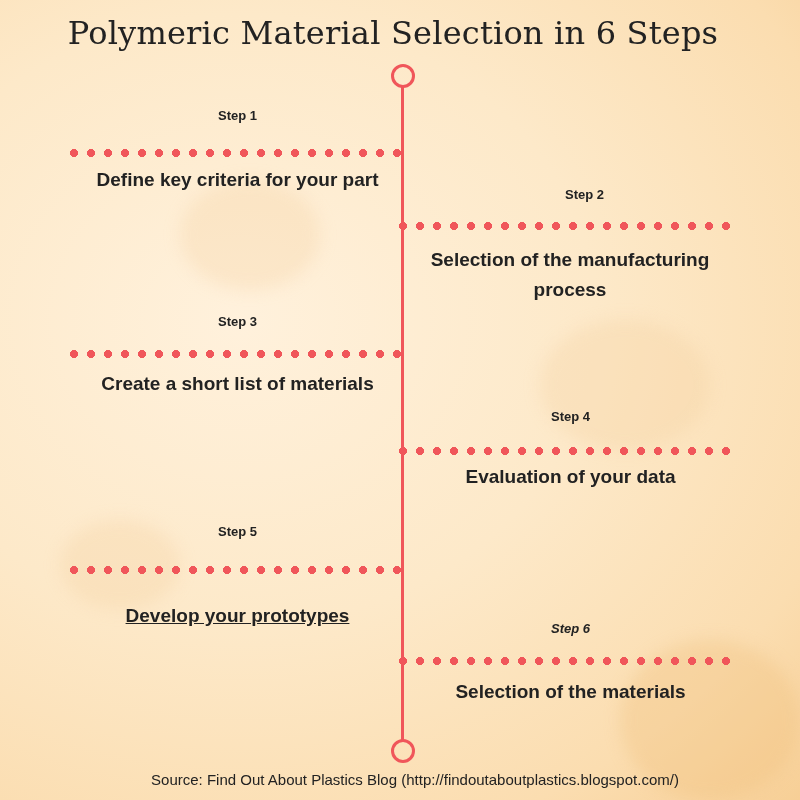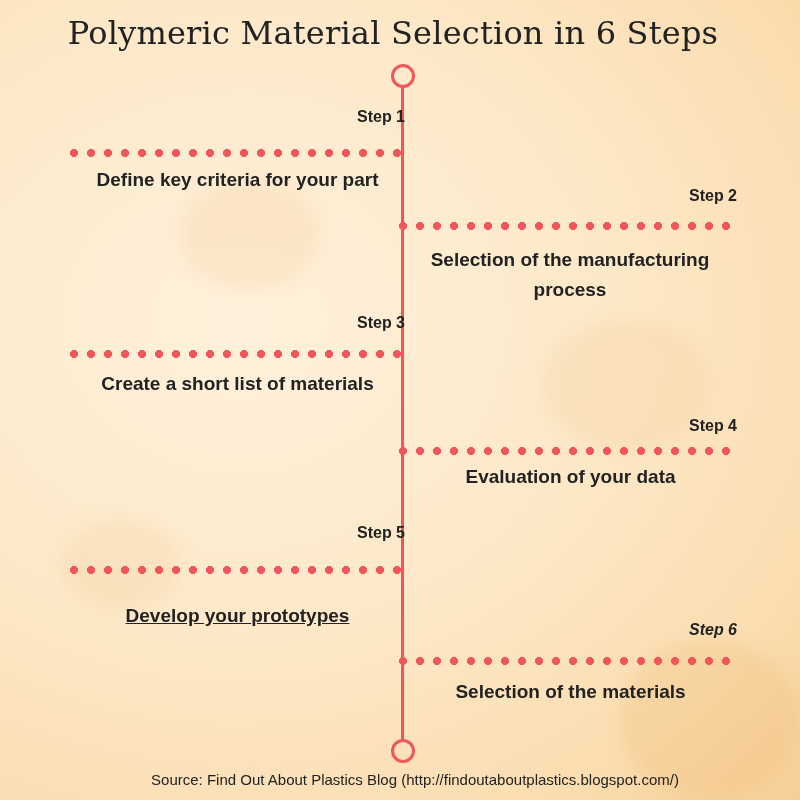--- a/index.html
+++ b/index.html
@@ -30,21 +30,21 @@
   .dots {
     position: absolute; height: 8px;
     background-image: radial-gradient(circle at 4px 4px, #f0565a 3.8px, transparent 4.3px);
     background-size: 17px 8px; background-repeat: repeat-x;
   }
   .dots.left { left: 70px; width: 335px; }
   .dots.right { left: 399px; width: 336px; }
   .step-label, .step-text {
     position: absolute; text-align: center; font-weight: bold; color: #222;
   }
-  .step-label { font-size: 16px; text-align: right; }
+  .step-label { font-size: 13px; }
   .step-text { font-size: 19px; line-height: 30px; }
   .col-left { left: 70px; width: 335px; }
   .col-right { left: 404px; width: 333px; }
   .source {
     position: absolute; left: 0; width: 830px; top: 771px; text-align: center;
     font-size: 15px; color: #222;
   }
 </style>
 </head>
 <body>
@@ -61,33 +61,33 @@
   <div class="node top"></div>
   <div class="node bottom"></div>
 
   <div>
     <div class="step-label col-left" style="top:108px;">Step 1</div>
     <div class="dots left" style="top:149px;"></div>
     <div class="step-text col-left" style="top:165px;">Define key criteria for your part</div>
   </div>
 
   <div>
-    <div class="step-label col-right" style="top:187px;">Step 2</div>
+    <div class="step-label col-right" style="top:187px;margin-left:14px;">Step 2</div>
     <div class="dots right" style="top:222px;"></div>
     <div class="step-text col-right" style="top:245px;width:320px;left:410px;">Selection of the manufacturing process</div>
   </div>
 
   <div>
     <div class="step-label col-left" style="top:314px;">Step 3</div>
     <div class="dots left" style="top:350px;"></div>
     <div class="step-text col-left" style="top:369px;">Create a short list of materials</div>
   </div>
 
   <div>
-    <div class="step-label col-right" style="top:409px;margin-top:8px;">Step 4</div>
+    <div class="step-label col-right" style="top:409px;">Step 4</div>
     <div class="dots right" style="top:447px;"></div>
     <div class="step-text col-right" style="top:462px;">Evaluation of your data</div>
   </div>
 
   <div>
     <div class="step-label col-left" style="top:524px;">Step 5</div>
     <div class="dots left" style="top:566px;"></div>
     <div class="step-text col-left" style="top:601px;text-decoration:underline;">Develop your prototypes</div>
   </div>
 

